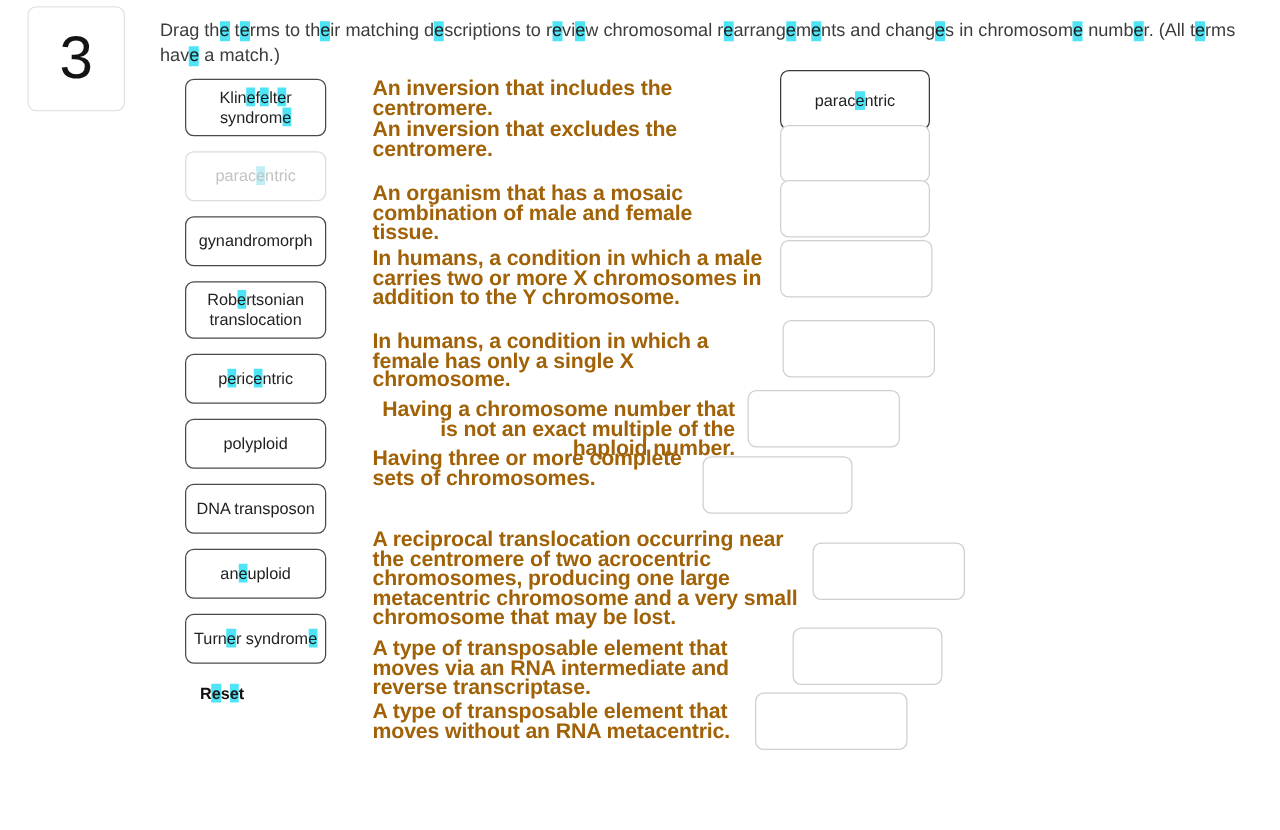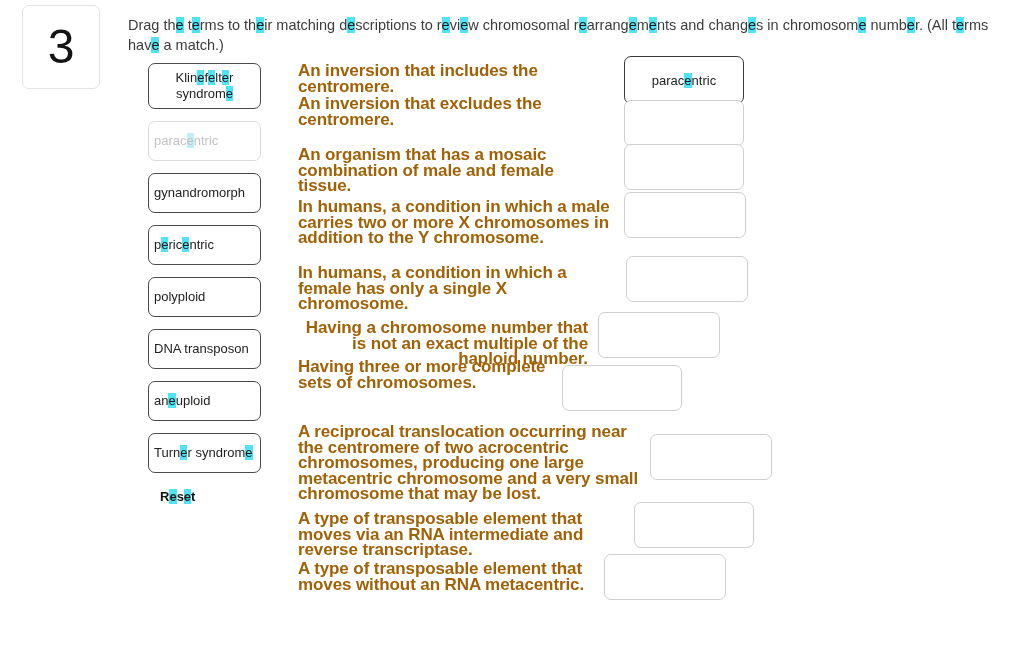--- a/index.html
+++ b/index.html
@@ -68,21 +68,21 @@
     border-radius: 7px;
     background: #ffffff;
     font-size: 13px;
     line-height: 16px;
     color: #222222;
     text-align: center;
     padding: 6px 5px;
     margin-bottom: 12px;
     display: flex;
     align-items: center;
-    justify-content: flex-start;
+    justify-content: center;
     min-height: 40px;
     cursor: move;
   }
   .term-tile.placed {
     border-color: #dcdcdc;
     color: #c3c3c3;
     cursor: default;
   }
   .term-tile.placed .hl { background: #bfeef5; color: #c3c3c3; }
 
@@ -140,20 +140,23 @@
       <div class="term-tile">
         <span>Klin<span class="hl">e</span>f<span class="hl">e</span>lt<span class="hl">e</span>r syndrom<span class="hl">e</span></span>
       </div>
       <div class="term-tile placed">
         <span>parac<span class="hl">e</span>ntric</span>
       </div>
       <div class="term-tile">
         <span>gynandromorph</span>
       </div>
       <div class="term-tile">
+        <span>Rob<span class="hl">e</span>rtsonian translocation</span>
+      </div>
+      <div class="term-tile">
         <span>p<span class="hl">e</span>ric<span class="hl">e</span>ntric</span>
       </div>
       <div class="term-tile">
         <span>polyploid</span>
       </div>
       <div class="term-tile">
         <span>DNA transposon</span>
       </div>
       <div class="term-tile">
         <span>an<span class="hl">e</span>uploid</span>

